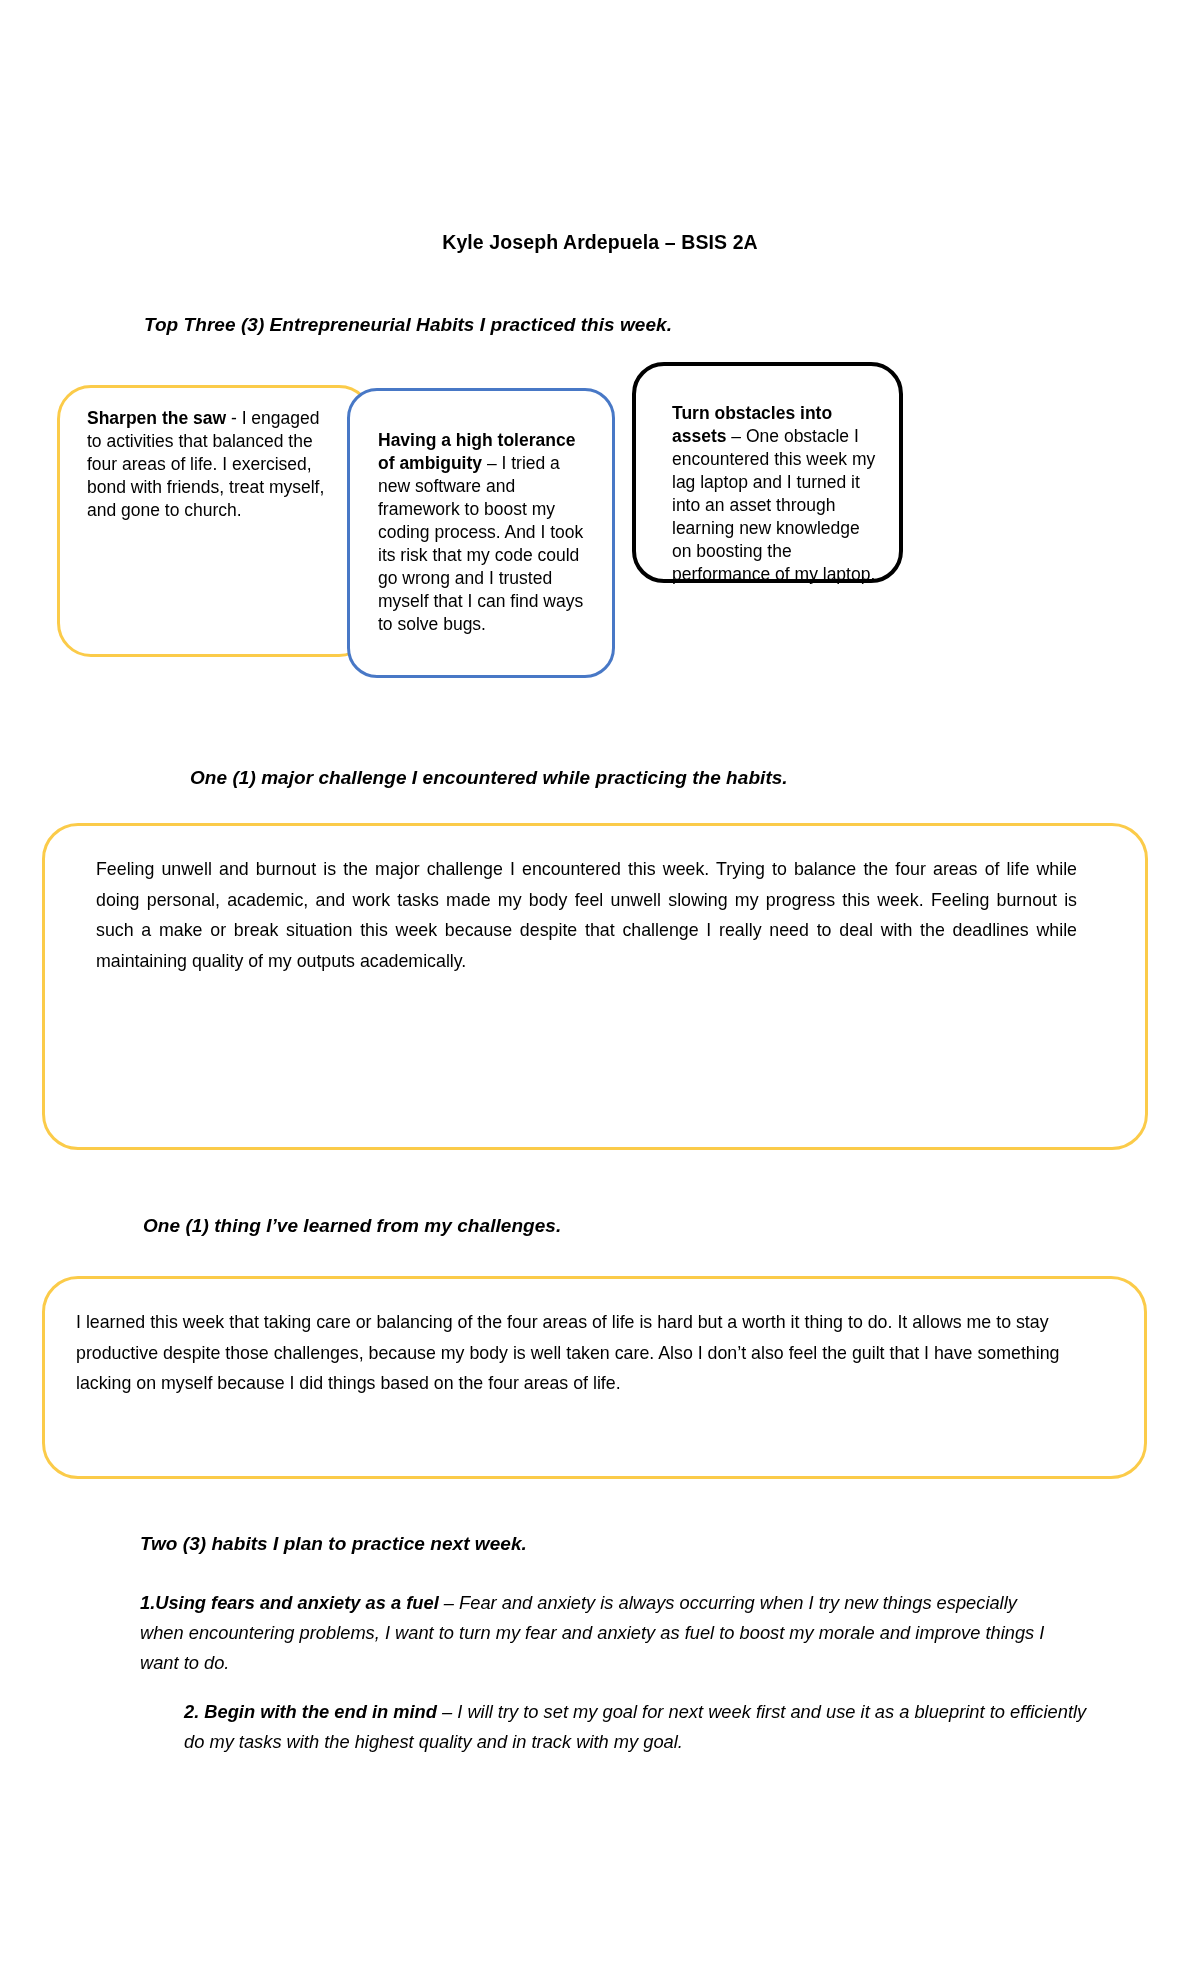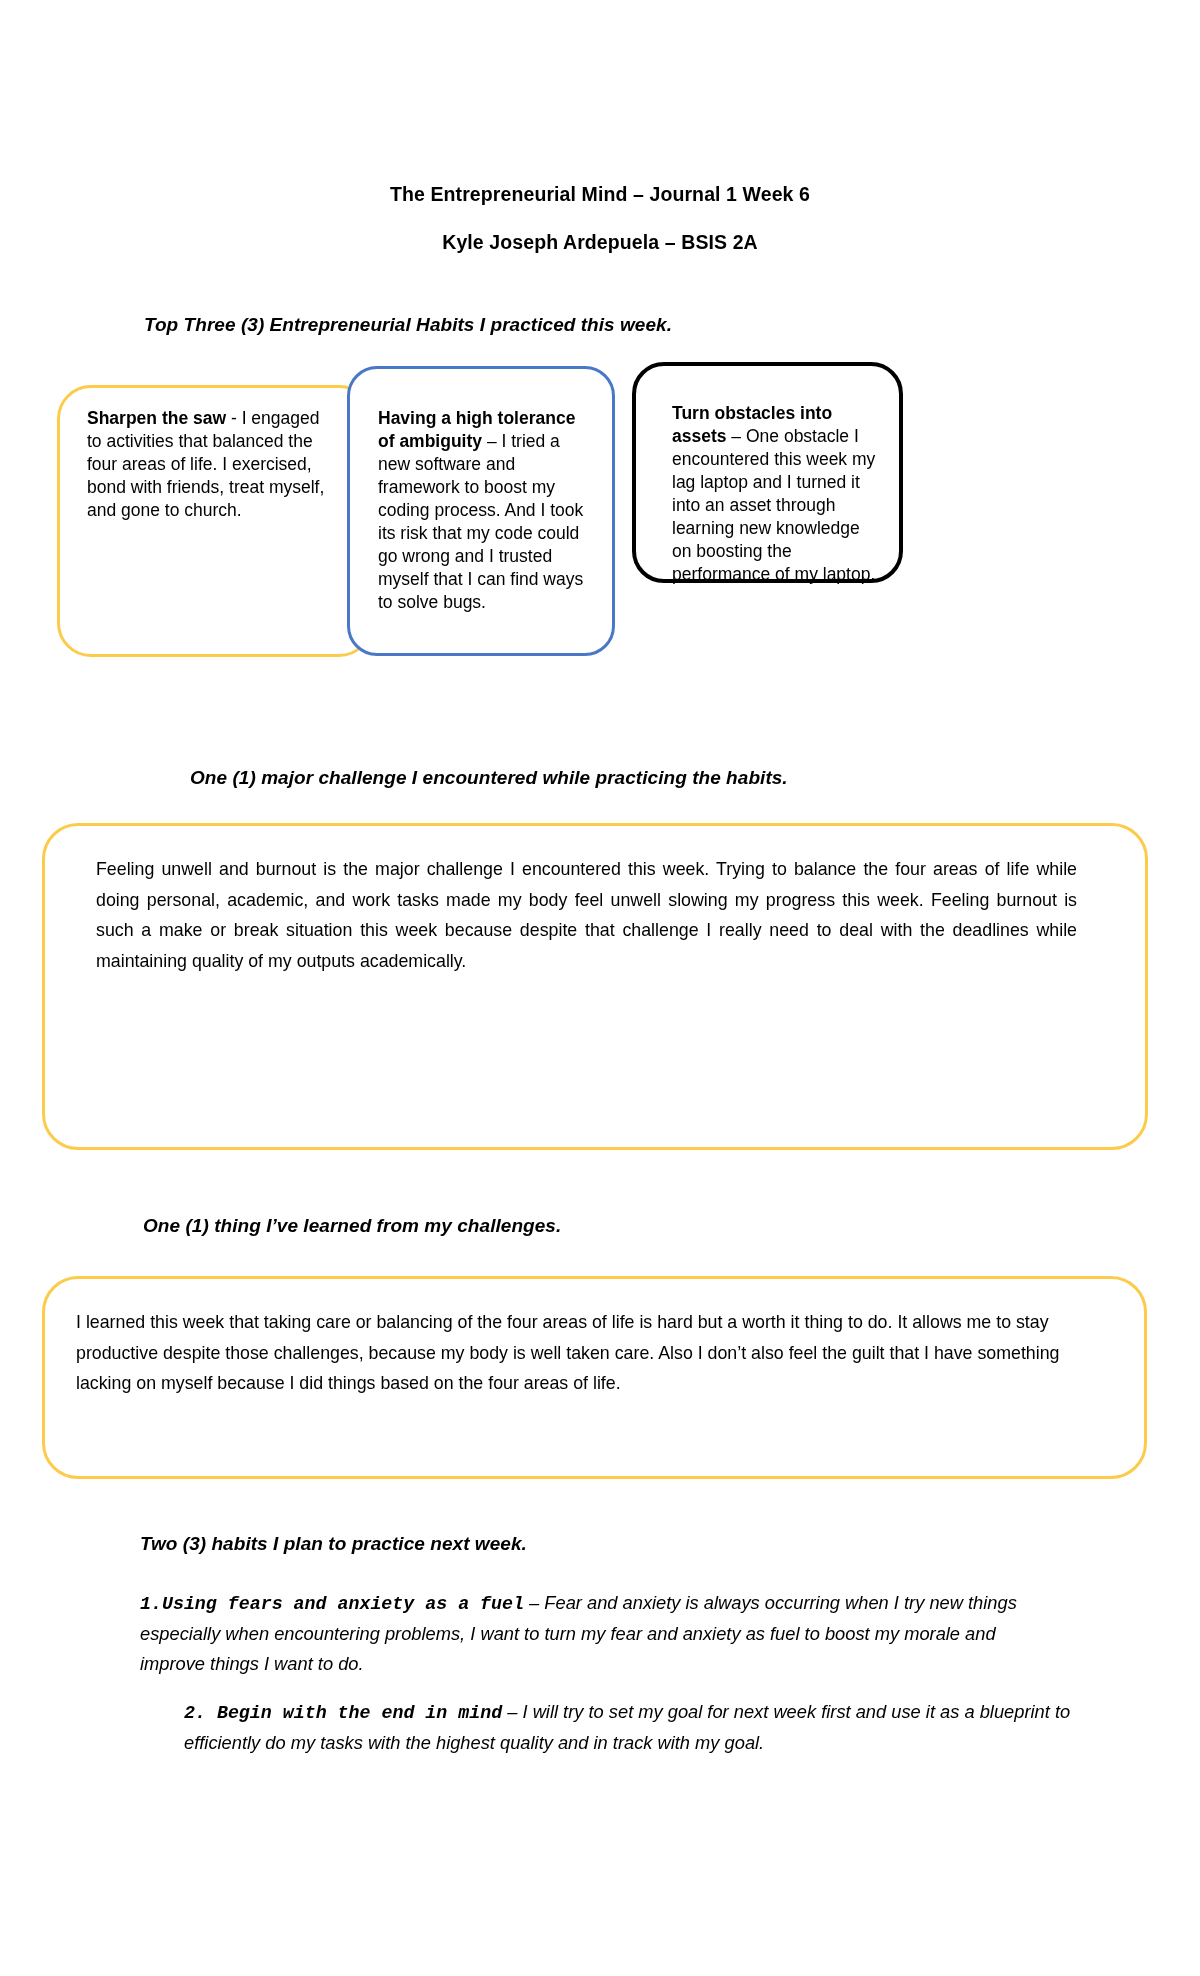--- a/index.html
+++ b/index.html
@@ -65,21 +65,21 @@
   .card-1 {
     left: 57px;
     top: 385px;
     width: 316px;
     height: 272px;
     border: 3px solid #FBCB49;
     border-radius: 34px;
   }
   .card-2 {
     left: 347px;
-    top: 366px;
+    top: 388px;
     width: 268px;
     height: 290px;
     border: 3px solid #4878C6;
     border-radius: 30px;
   }
   .card-3 {
     left: 632px;
     top: 362px;
     width: 271px;
     height: 221px;
@@ -139,30 +139,29 @@
   }
 
   
   .habit-plan {
     position: absolute;
     font-style: italic;
     font-size: 18.3px;
     line-height: 30px;
     width: 920px;
   }
-  .habit-plan b { font-weight: bold; font-family: Liberation Mono, monospace; }
+  .habit-plan b { font-weight: bold; }
   .plan-1 { left: 140px; top: 1588px; }
   .plan-2 { left: 140px; top: 1697px; margin-left: 44px; }
 </style>
 </head>
 <body>
 
 <div class="page">
 
-  <div class="doc-title title-1">The Entrepreneurial Mind – Journal 1 Week 6</div>
   <div class="doc-title title-2">Kyle Joseph Ardepuela – BSIS 2A</div>
 
   <div class="section-heading h-habits">Top Three (3) Entrepreneurial Habits I practiced this week.</div>
 
   <div class="cards">
 
     <div class="card card-1">
       <div class="card-text">
         <b>Sharpen the saw</b><span> - I engaged to activities that balanced the four areas of life. I exercised, bond with friends, treat myself, and gone to church.</span>
       </div>

